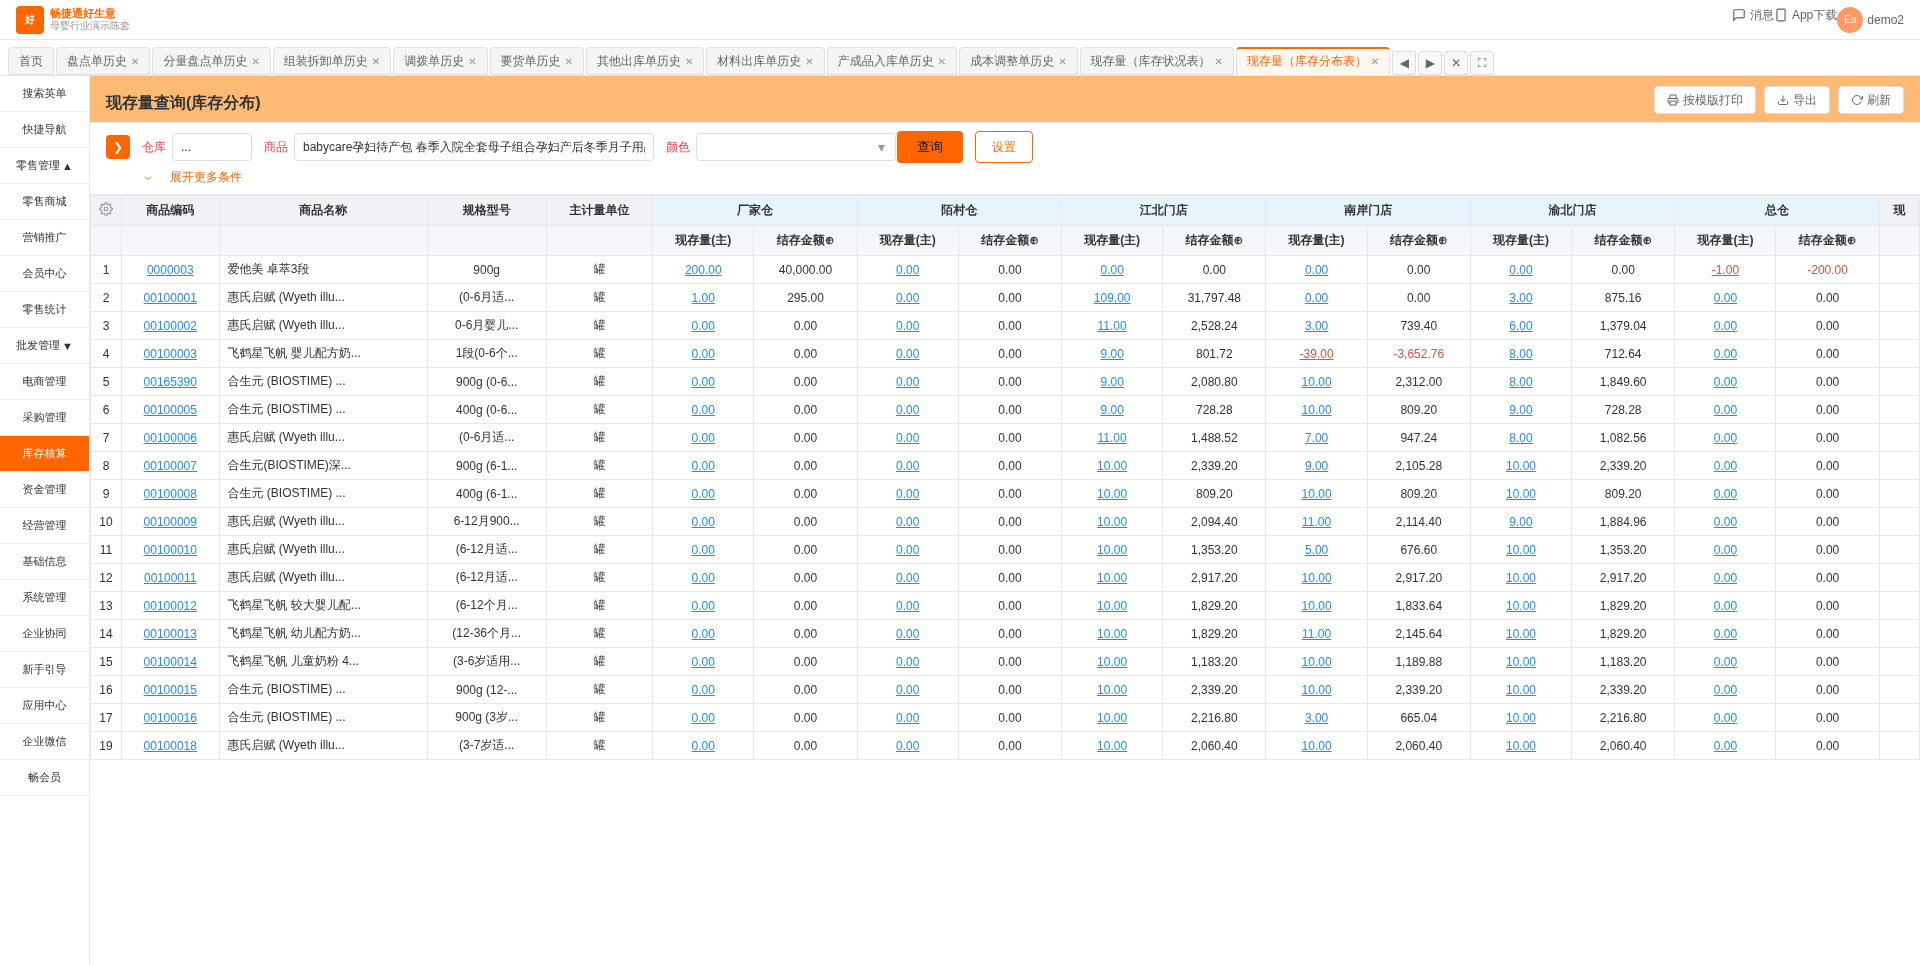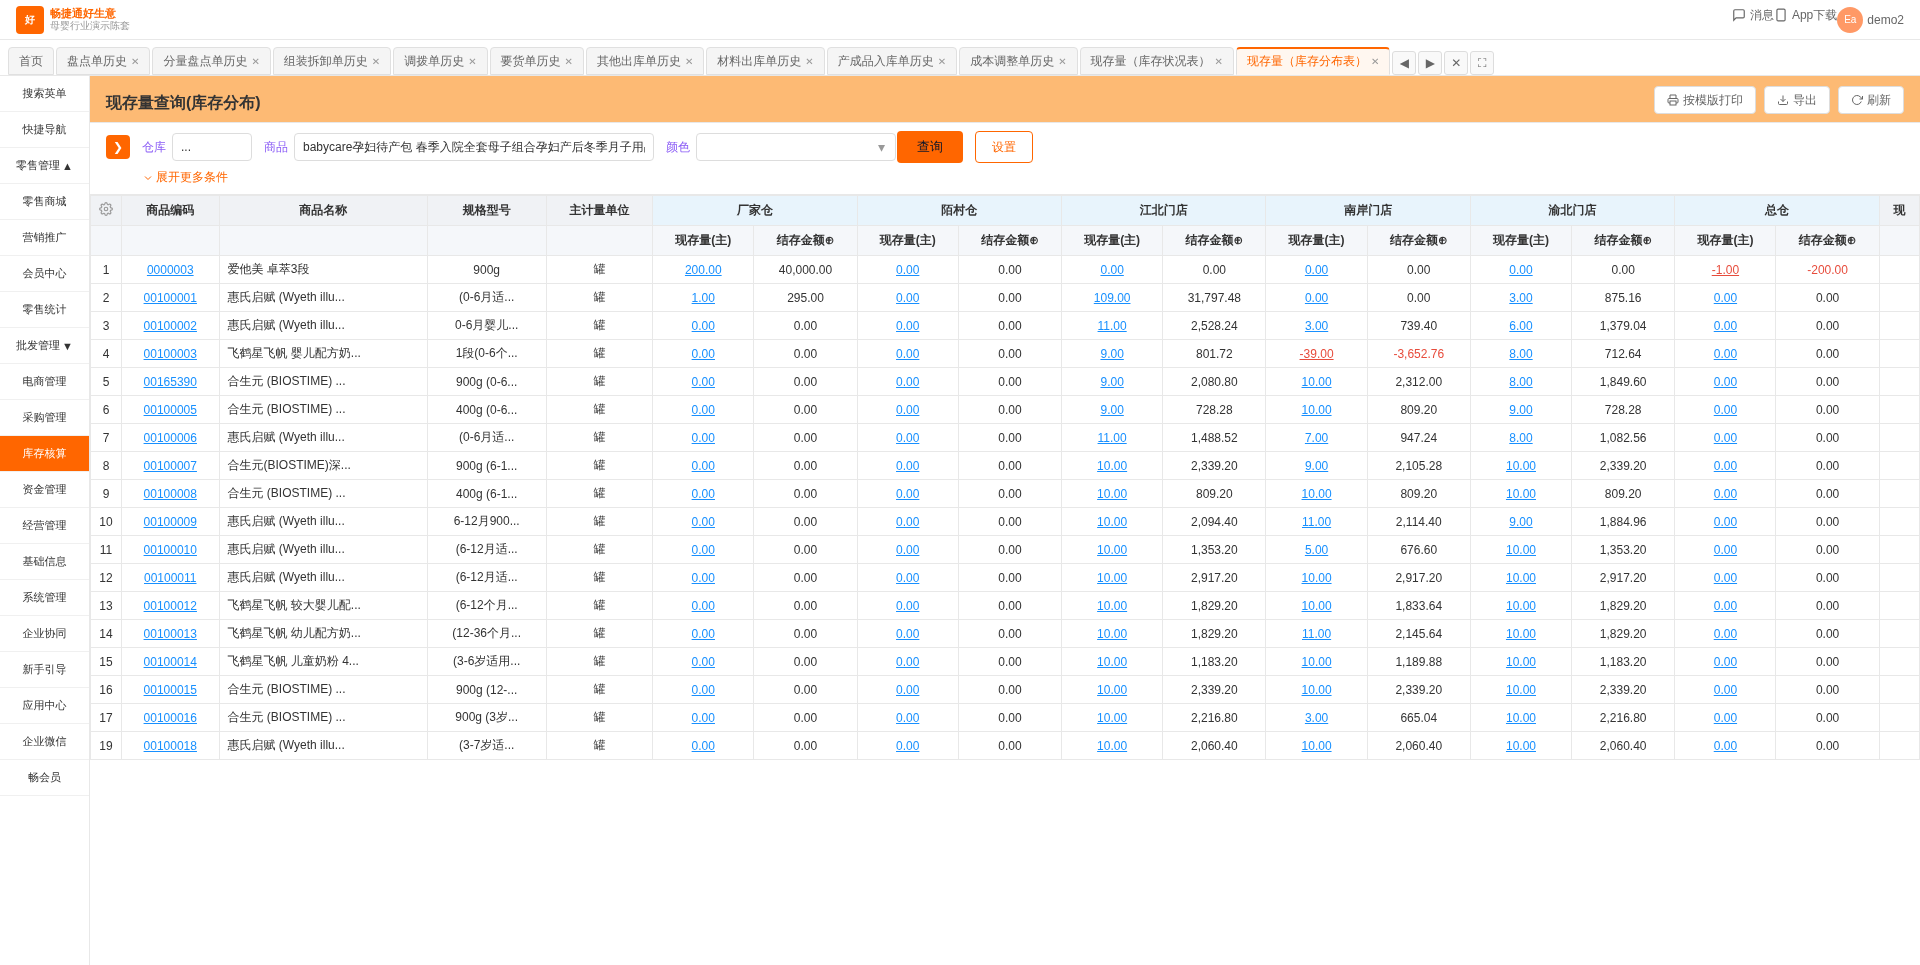--- a/index.html
+++ b/index.html
@@ -36,25 +36,25 @@
     
     .page-header { background: #fdba74; padding: 10px 16px 8px; border-bottom: 1px solid #e8e8e8; display: flex; align-items: flex-end; justify-content: space-between; }
     .page-title { font-size: 16px; font-weight: bold; color: #333; }
     .page-actions { display: flex; gap: 8px; align-items: center; }
     .btn-action { height: 28px; padding: 0 12px; border: 1px solid #ddd; border-radius: 4px; background: #fff; cursor: pointer; font-size: 12px; color: #666; display: flex; align-items: center; gap: 4px; }
 
     
     .filter-area { background: #fff; padding: 8px 16px; border-bottom: 1px solid #e8e8e8; }
     .filter-row { display: flex; align-items: center; gap: 12px; flex-wrap: wrap; }
     .filter-group { display: flex; align-items: center; gap: 6px; }
-    .filter-label { color: #8b5cf6; font-size: 12px; white-space: nowrap; }
+    .filter-label { color: #ef4444; font-size: 12px; white-space: nowrap; }
     .filter-input { height: 28px; border: 1px solid #ddd; border-radius: 4px; padding: 0 8px; font-size: 12px; color: #333; background: #fff; min-width: 80px; }
     .filter-input-wide { min-width: 300px; }
     .filter-input-color { min-width: 200px; }
-    .expand-btn { color: #ff6600; cursor: pointer; font-size: 12px; display: flex; align-items: center; gap: 2px; margin-top: 4px; }
+    .expand-btn { color: #ff6600; cursor: pointer; font-size: 12px; display: flex; align-items: center; gap: 16px; margin-top: 4px; }
     .btn-query { height: 32px; padding: 0 20px; background: #ff6600; color: #0f172a; border: none; border-radius: 4px; cursor: pointer; font-size: 13px; }
     .btn-setting { height: 32px; padding: 0 16px; background: #fff; color: #ff6600; border: 1px solid #ff6600; border-radius: 4px; cursor: pointer; font-size: 12px; }
     .orange-arrow { width: 24px; height: 24px; background: #ff6600; border-radius: 4px; display: flex; align-items: center; justify-content: center; cursor: pointer; color: #fff; flex-shrink: 0; }
 
     
     .table-container { flex: 1; overflow: auto; background: #fff; margin: 0; }
     table { width: 100%; border-collapse: collapse; font-size: 12px; }
     thead tr th { background: #f5f7fa; border: 1px solid #e8e8e8; padding: 6px 8px; text-align: center; white-space: nowrap; font-weight: 600; color: #333; position: sticky; top: 0; z-index: 2; }
     thead tr:first-child th { background: #f0f2f5; }
     tbody tr td { border: 1px solid #e8e8e8; padding: 5px 8px; text-align: center; white-space: nowrap; color: #333; }

